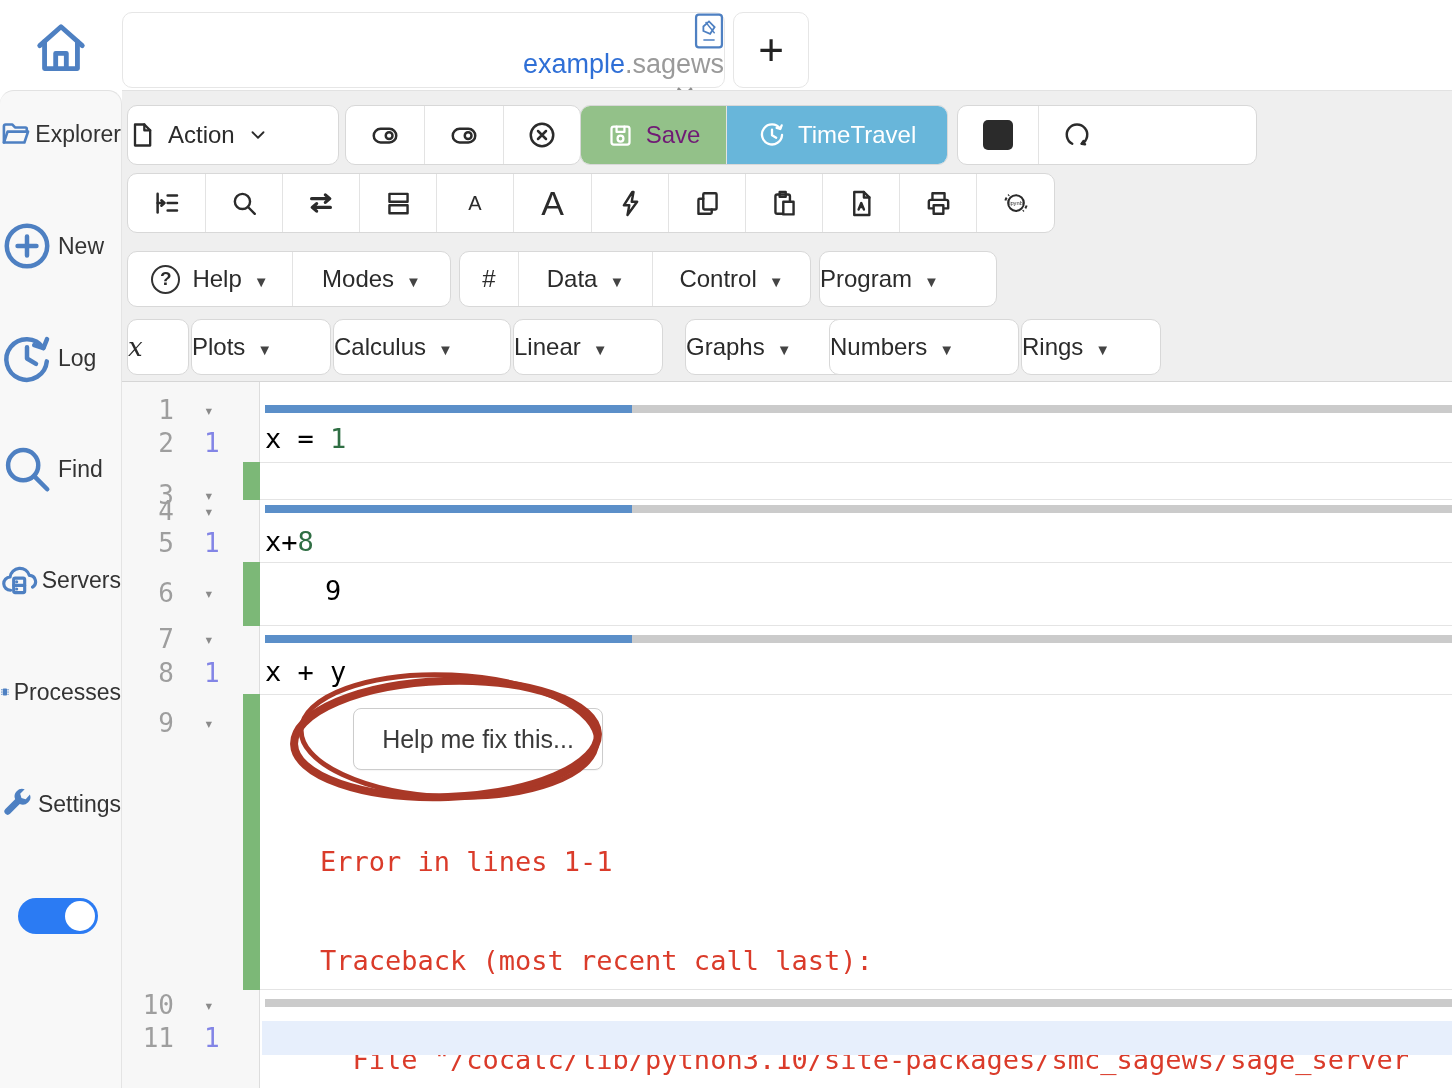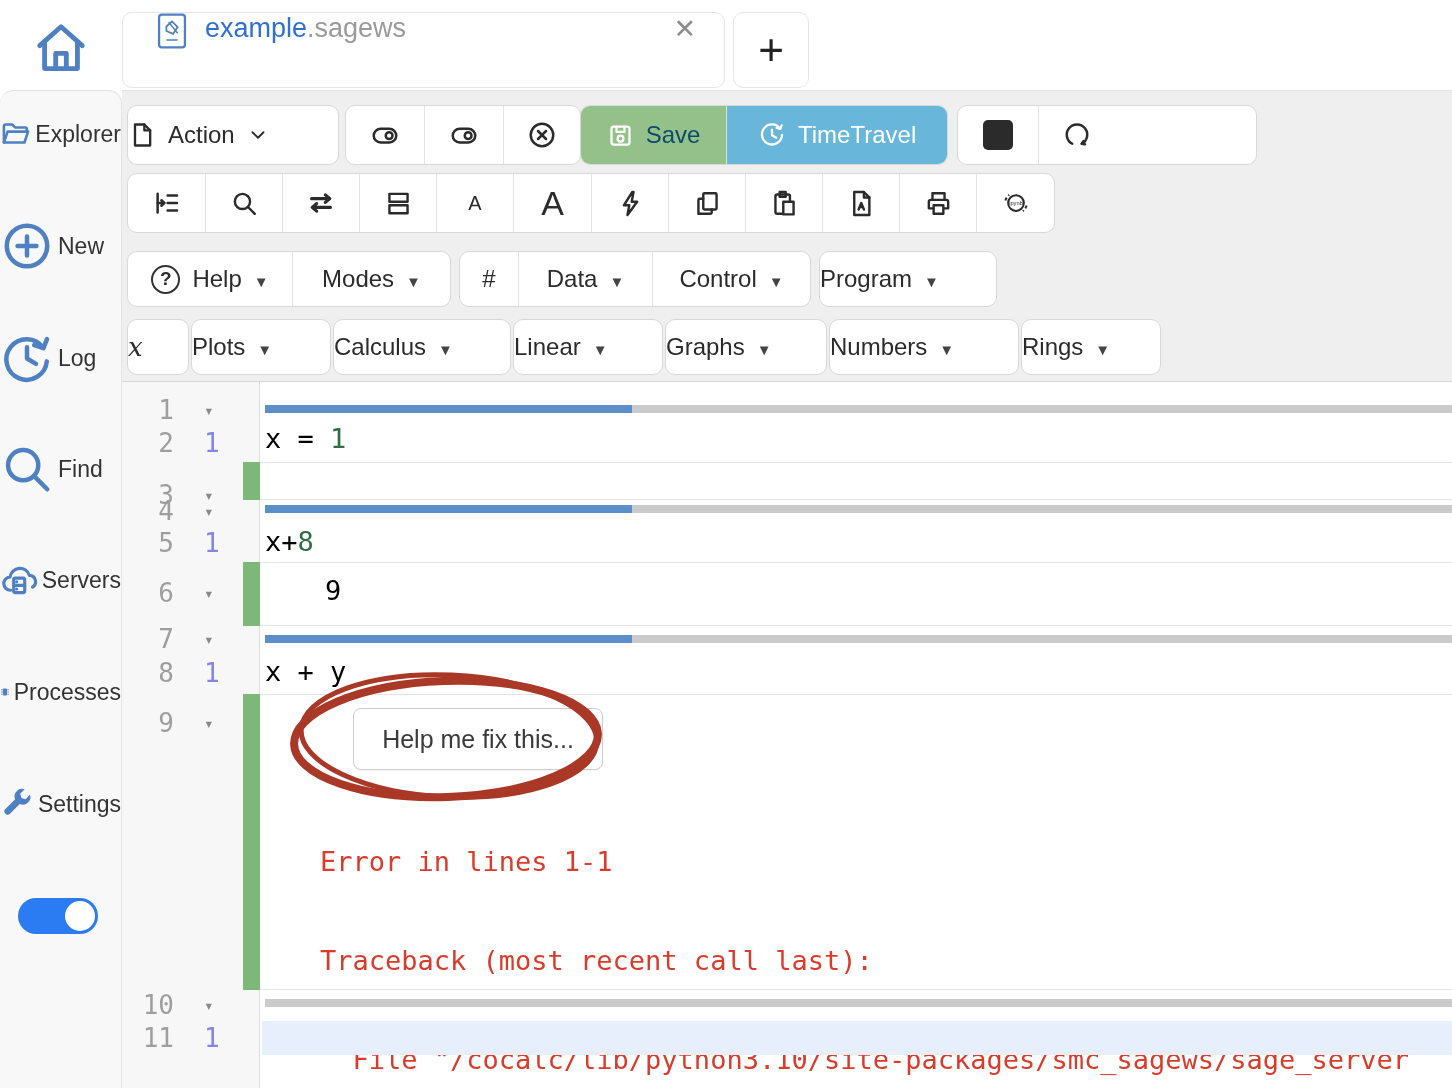--- a/index.html
+++ b/index.html
@@ -4,21 +4,21 @@
 <style>
   * { margin:0; padding:0; box-sizing:border-box; }
   html,body { background:#fff; }
   body { font-family:"Liberation Sans", sans-serif; color:#333; }
   #screen { position:relative; width:1452px; height:1088px; overflow:hidden; background:#fff; }
 
   
   #topstrip { position:absolute; left:0; top:0; width:1452px; height:90px; background:#fff; }
   #home-btn { position:absolute; left:22px; top:10px; width:78px; height:76px; display:flex; align-items:center; justify-content:center; cursor:pointer; }
   #home-btn svg { width:58px; height:58px; stroke:var(--accent); }
-  .tab { position:absolute; left:122px; top:12px; width:603px; height:76px; background:#fff; border:1px solid #e6e6e6; border-radius:10px; display:flex; align-items:flex-start; }
+  .tab { position:absolute; left:122px; top:12px; width:603px; height:76px; background:#fff; border:1px solid #e6e6e6; border-radius:10px; display:flex; align-items:flex-end;flex-direction:column; }
   .tab .ficon { margin-left:34px; width:30px; height:36px; flex:0 0 auto; }
   .tab .title { margin-left:18px; font-size:27px; white-space:nowrap; }
   .tab .title .base { color:var(--link); }
   .tab .title .ext { color:#9a9a9a; }
   .tab .close { margin-left:auto; margin-right:28px; font-size:27px; color:#8d8d8d; font-weight:300; cursor:pointer; }
   .newtab { position:absolute; left:733px; top:12px; width:76px; height:76px; border:1px solid #e6e6e6; border-radius:10px; background:#fff; display:flex; align-items:center; justify-content:center; font-size:44px; font-weight:300; color:#222; cursor:pointer; }
 
   
   #sidebar { position:absolute; left:0; top:90px; width:122px; height:998px; background:#f8f8f8; border-top:1px solid #e2e2e2; border-right:1px solid #e4e4e4; border-radius:14px 14px 0 0; }
   .side-item { position:absolute; left:0; width:121px; display:flex; flex-direction:row; align-items:center; gap:4px; cursor:pointer; }
@@ -35,21 +35,21 @@
   .btn { display:flex; align-items:center; gap:12px; font-size:24px; color:#2b2b2b; cursor:pointer; }
   .bgroup { display:flex; overflow:hidden; }
   .cell { display:flex; align-items:center; justify-content:center; gap:12px; border-left:1px solid #e3e3e3; font-size:24px; color:#2b2b2b; cursor:pointer; height:100%; }
   .cell:first-child { border-left:none; }
   .ic { stroke:#2b2b2b; fill:none; stroke-width:2; stroke-linecap:round; stroke-linejoin:round; }
   .caret { font-size:15px; color:#444; transform:translateY(2px); }
   .row1 { top:14px; height:60px; }
   .row2 { top:82px; height:60px; }
   .row3 { top:160px; height:56px; }
   .row4 { top:228px; height:56px; }
-  .cell-save { background:var(--save); color:#0c4a6e; }
+  .cell-save { background:var(--save); color:#701a75; }
   .cell-tt { background:var(--timetravel); color:#fff; }
   .cell-save .ic, .cell-tt .ic { stroke:#fff; }
   .stop-sq { width:30px; height:30px; background:#2b2b2b; border-radius:5px; }
   .qmark { width:29px; height:29px; border:2.2px solid #333; border-radius:50%; display:flex; align-items:center; justify-content:center; font-size:19px; font-weight:bold; }
   .mathx { font-family:"DejaVu Serif", serif; font-style:italic; font-size:26px; }
 
   
   #editor { position:absolute; left:0; top:290px; width:1330px; height:708px; background:#fff; border-top:1px solid #d6d6d6; overflow:hidden; }
   #gutter { position:absolute; left:0; top:0; width:138px; height:100%; background:#f7f7f7; border-right:1px solid #ddd; }
   .grow { position:absolute; left:0; width:138px; height:32px; font-family:"DejaVu Sans Mono", monospace; }
@@ -345,21 +345,21 @@
         <span class="caret">▼</span>
       </div>
     <div class="btn row4" style="left:211px;width:178px">
         <span>Calculus</span>
         <span class="caret">▼</span>
       </div>
     <div class="btn row4" style="left:391px;width:150px">
         <span>Linear</span>
         <span class="caret">▼</span>
       </div>
-    <div class="btn row4" style="left:543px;width:162px">
+    <div class="btn row4" style="left:563px;width:162px">
         <span>Graphs</span>
         <span class="caret">▼</span>
       </div>
     <div class="btn row4" style="left:707px;width:190px">
         <span>Numbers</span>
         <span class="caret">▼</span>
       </div>
     <div class="btn row4" style="left:899px;width:140px">
         <span>Rings</span>
         <span class="caret">▼</span>

